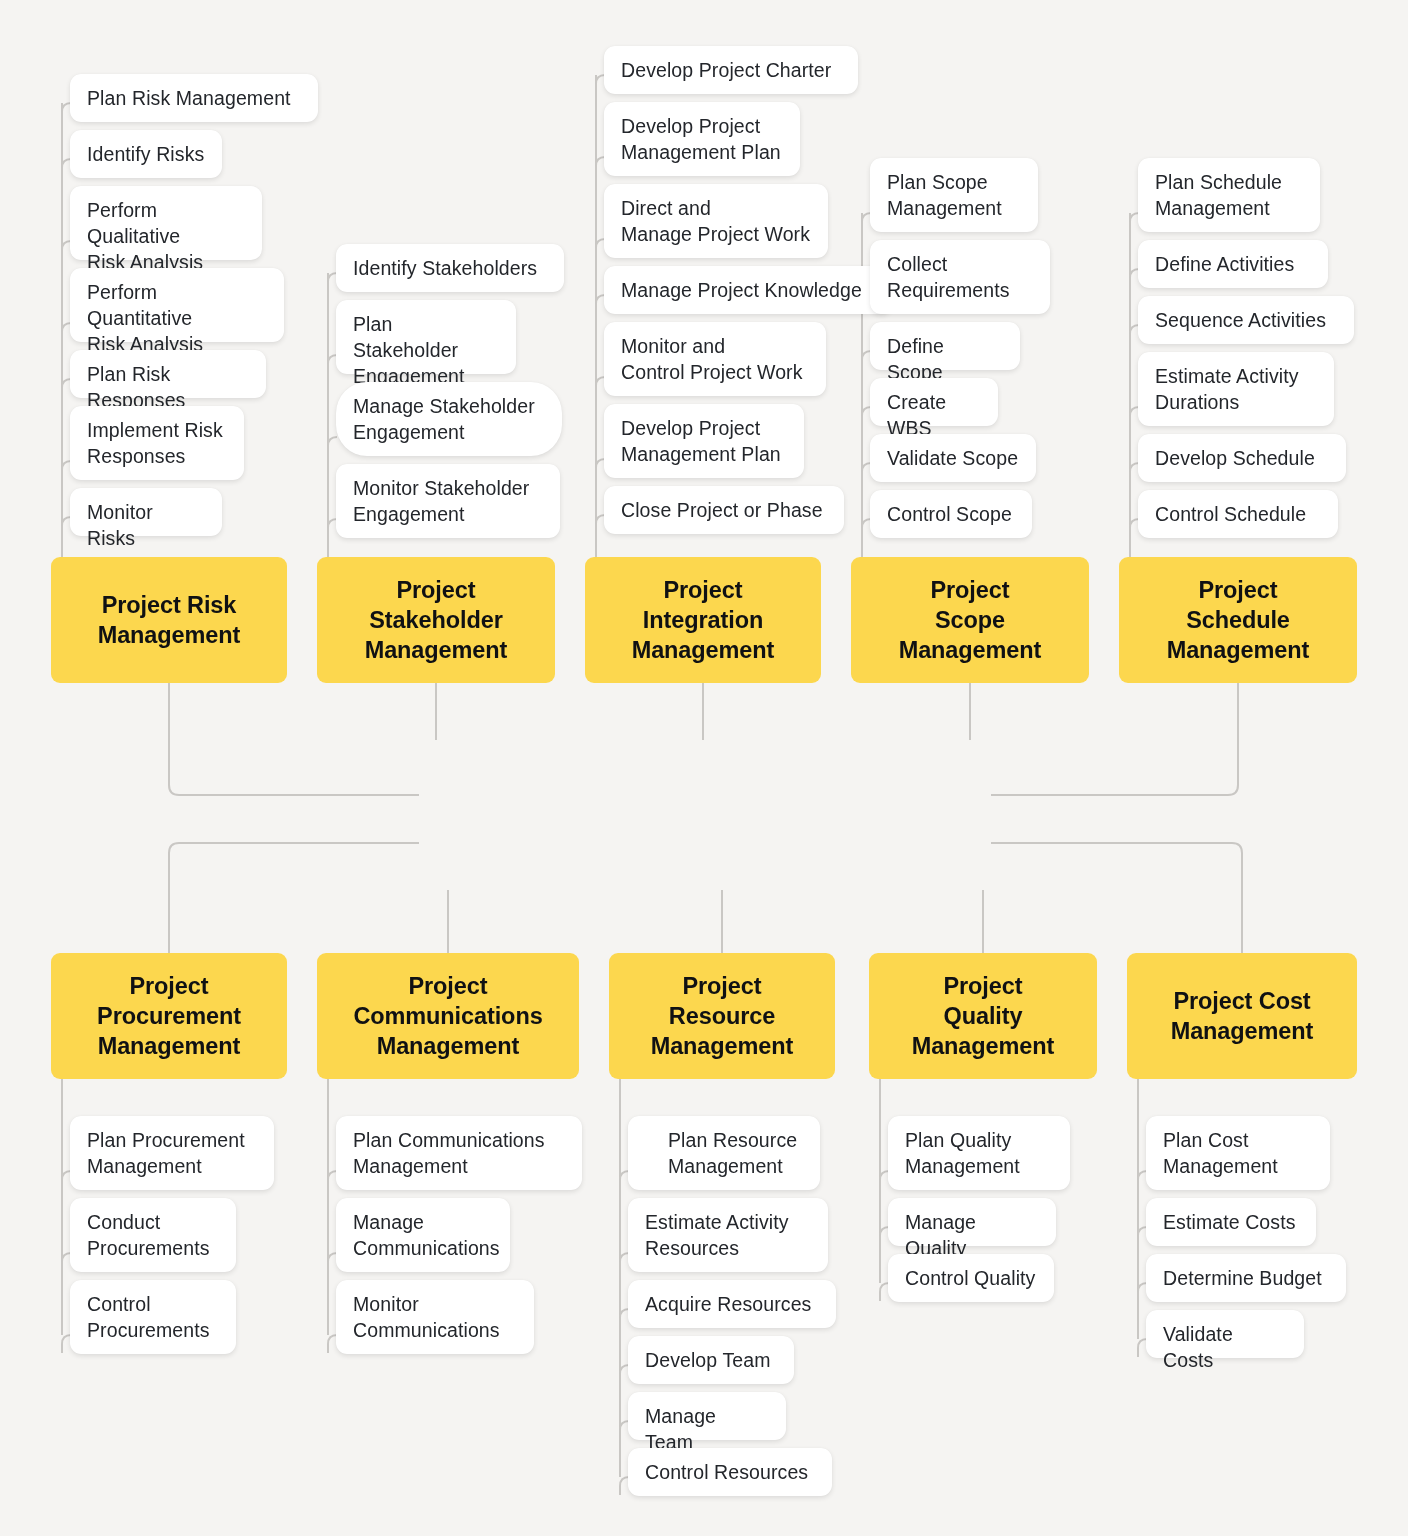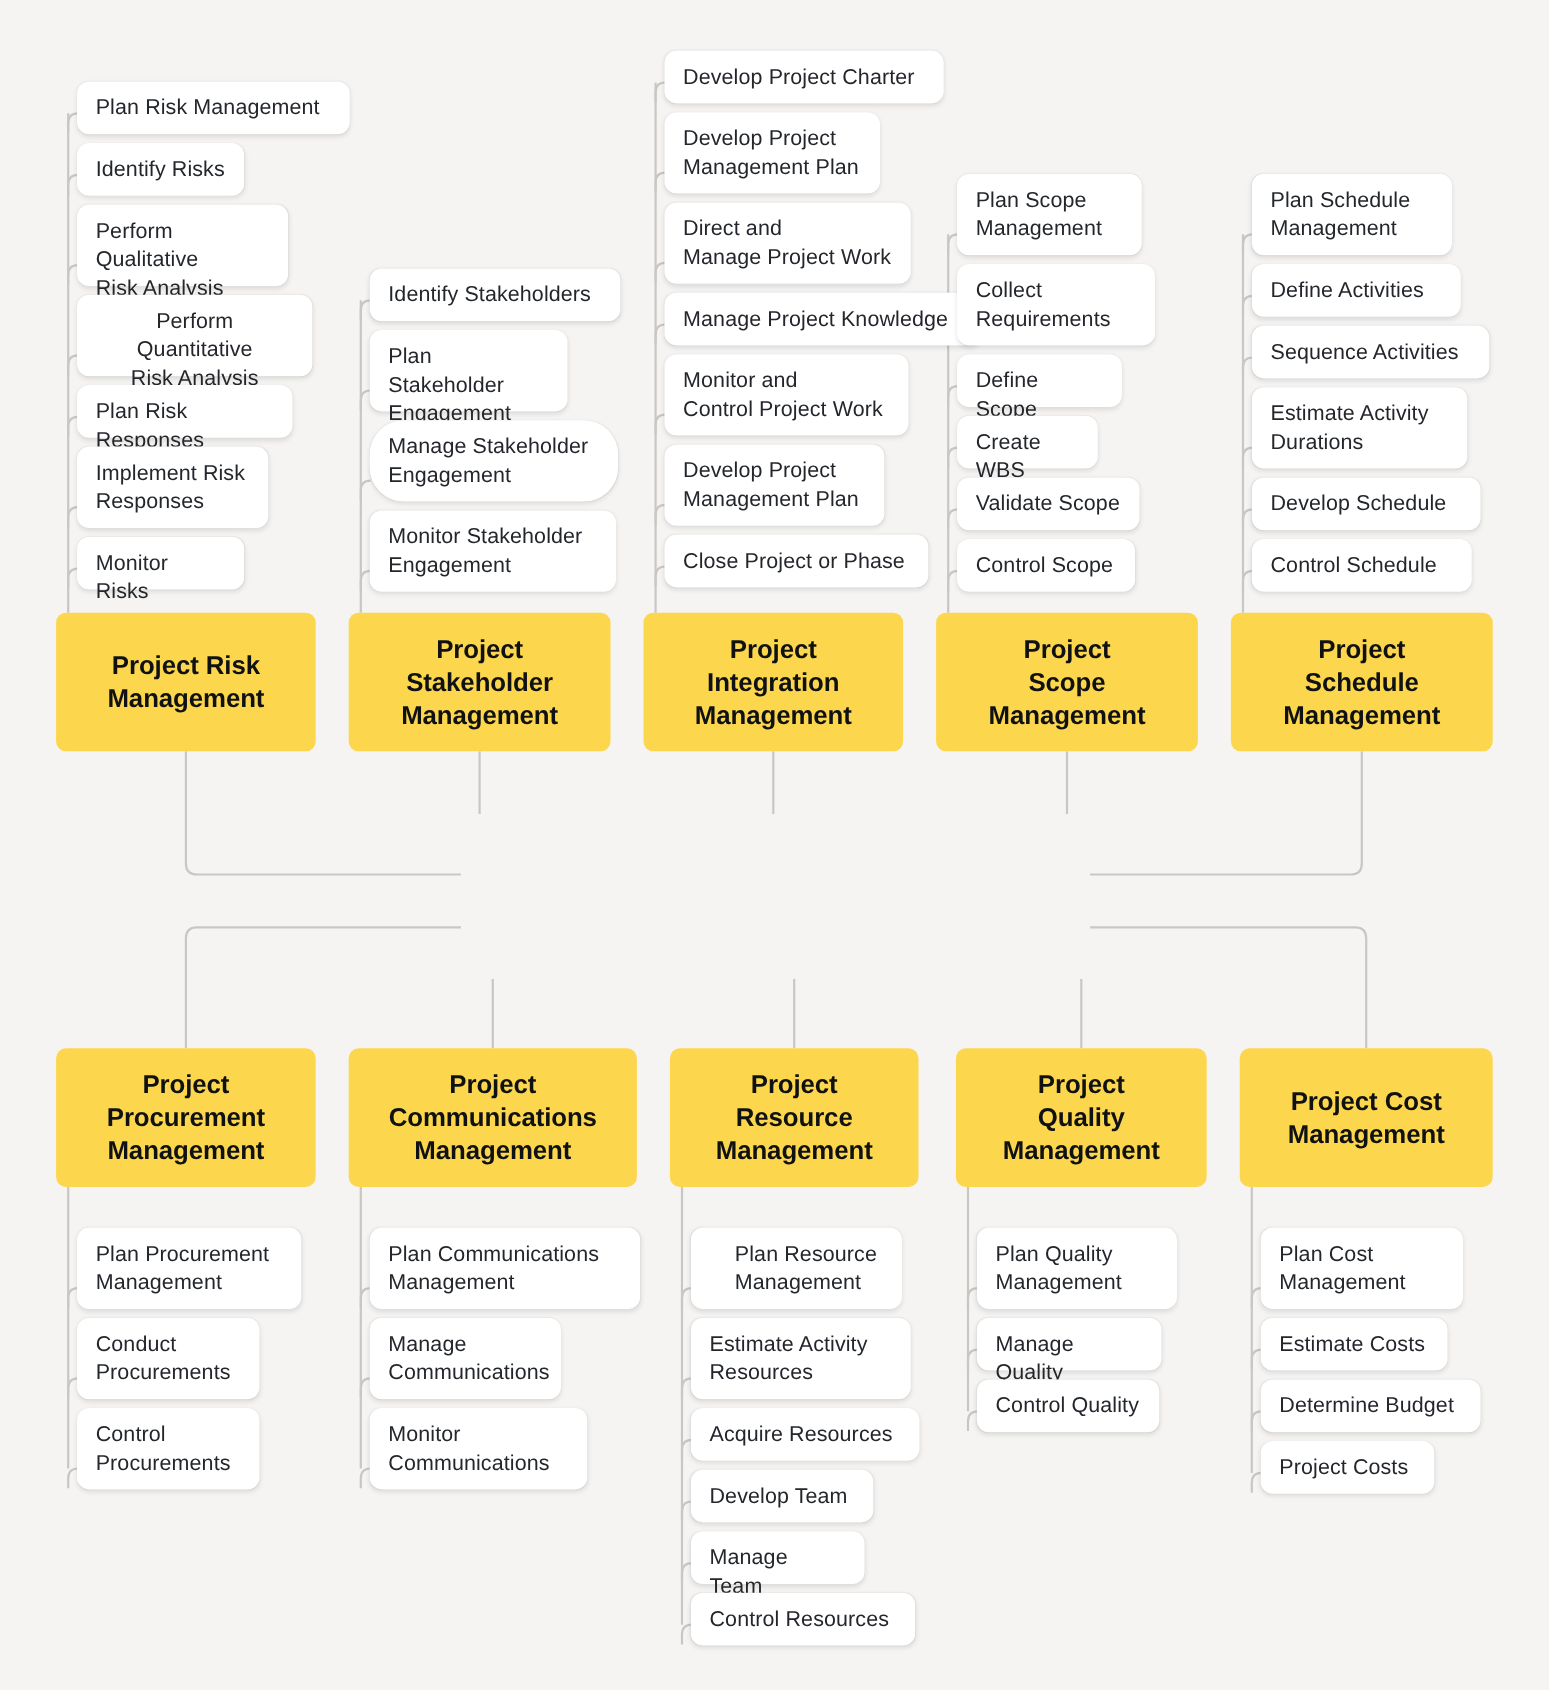--- a/index.html
+++ b/index.html
@@ -173,21 +173,21 @@
 Quality
 Management</div>
       <div class="cat" style="left: 1127px; top: 953px; width: 230px; height: 126px;">Project Cost
 Management</div>
     </div>
   <div id="leaves">
       <div class="leaf" style="left: 70px; top: 74px; width: 248px; height: 48px;">Plan Risk Management</div>
       <div class="leaf" style="left: 70px; top: 130px; width: 152px; height: 48px;">Identify Risks</div>
       <div class="leaf" style="left: 70px; top: 186px; width: 192px; height: 74px;">Perform Qualitative
 Risk Analysis</div>
-      <div class="leaf" style="left: 70px; top: 268px; width: 214px; height: 74px; text-align: center;">Perform Quantitative
+      <div class="leaf" style="left: 70px; top: 268px; width: 214px; height: 74px;">Perform Quantitative
 Risk Analysis</div>
       <div class="leaf" style="left: 70px; top: 350px; width: 196px; height: 48px;">Plan Risk Responses</div>
       <div class="leaf" style="left: 70px; top: 406px; width: 174px; height: 74px;">Implement Risk
 Responses</div>
       <div class="leaf" style="left: 70px; top: 488px; width: 152px; height: 48px;">Monitor Risks</div>
       <div class="leaf" style="left: 336px; top: 244px; width: 228px; height: 48px;">Identify Stakeholders</div>
       <div class="leaf" style="left: 336px; top: 300px; width: 180px; height: 74px;">Plan Stakeholder
 Engagement</div>
       <div class="leaf" style="left: 336px; top: 382px; width: 226px; height: 74px; border-radius: 31px;">Manage Stakeholder
 Engagement</div>
@@ -241,16 +241,16 @@
       <div class="leaf" style="left: 628px; top: 1392px; width: 158px; height: 48px;">Manage Team</div>
       <div class="leaf" style="left: 628px; top: 1448px; width: 204px; height: 48px;">Control Resources</div>
       <div class="leaf" style="left: 888px; top: 1116px; width: 182px; height: 74px;">Plan Quality
 Management</div>
       <div class="leaf" style="left: 888px; top: 1198px; width: 168px; height: 48px;">Manage Quality</div>
       <div class="leaf" style="left: 888px; top: 1254px; width: 166px; height: 48px;">Control Quality</div>
       <div class="leaf" style="left: 1146px; top: 1116px; width: 184px; height: 74px;">Plan Cost
 Management</div>
       <div class="leaf" style="left: 1146px; top: 1198px; width: 170px; height: 48px;">Estimate Costs</div>
       <div class="leaf" style="left: 1146px; top: 1254px; width: 200px; height: 48px;">Determine Budget</div>
-      <div class="leaf" style="left: 1146px; top: 1310px; width: 158px; height: 48px;">Project Costs</div>
+      <div class="leaf" style="left: 1146px; top: 1310px; width: 158px; height: 48px;">Validate Costs</div>
     </div>
 
 </div>
 
 </body></html>

